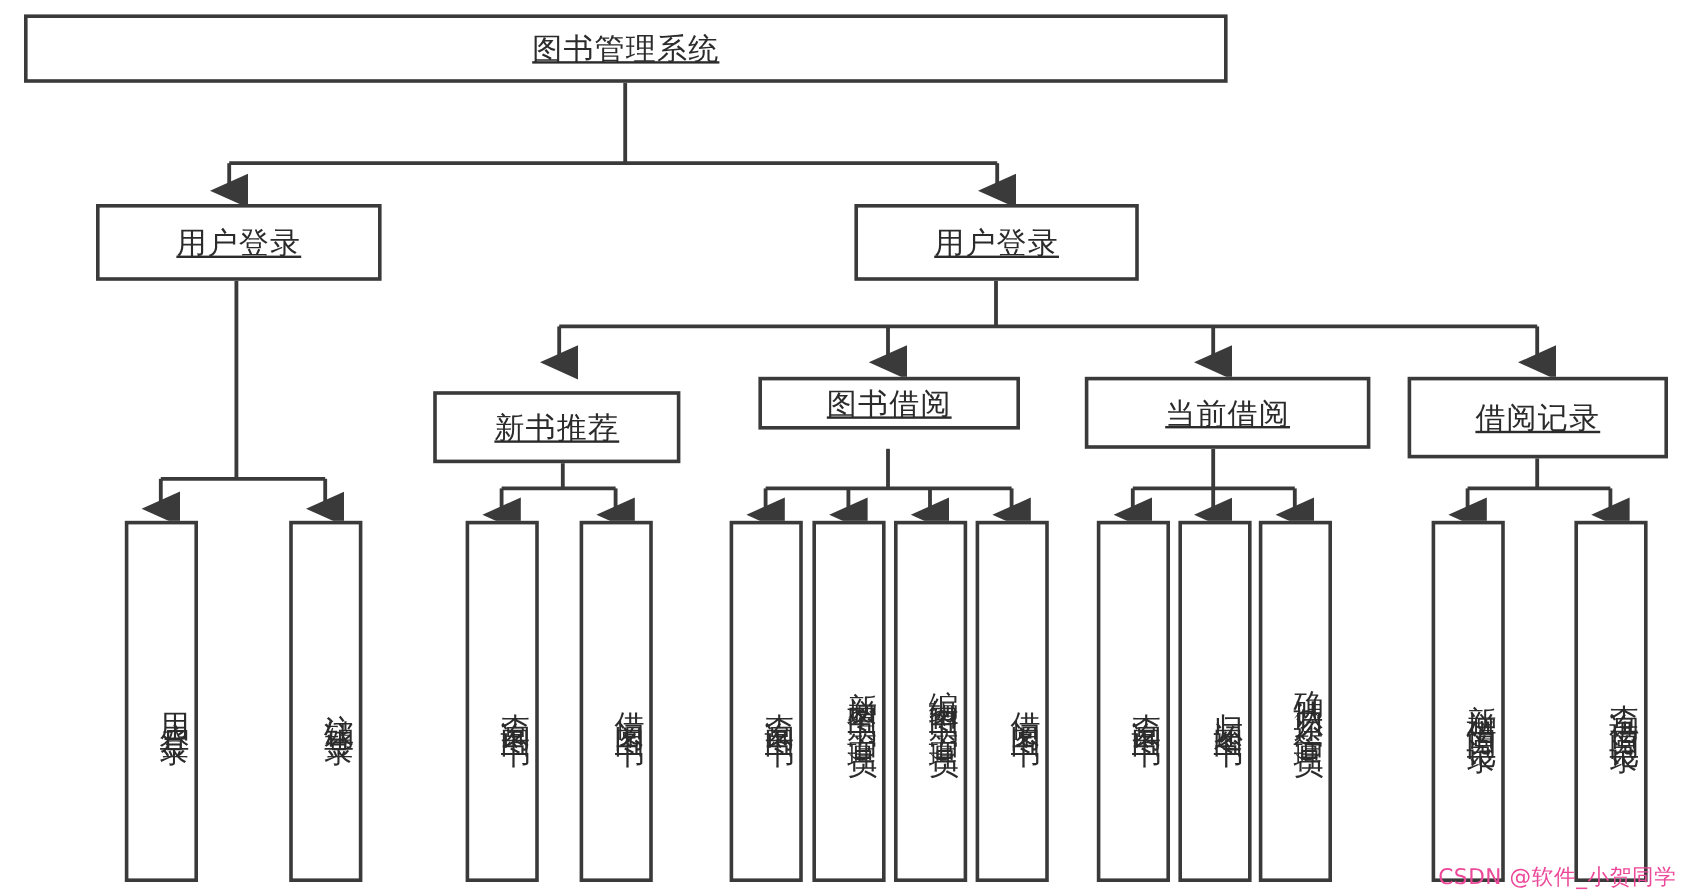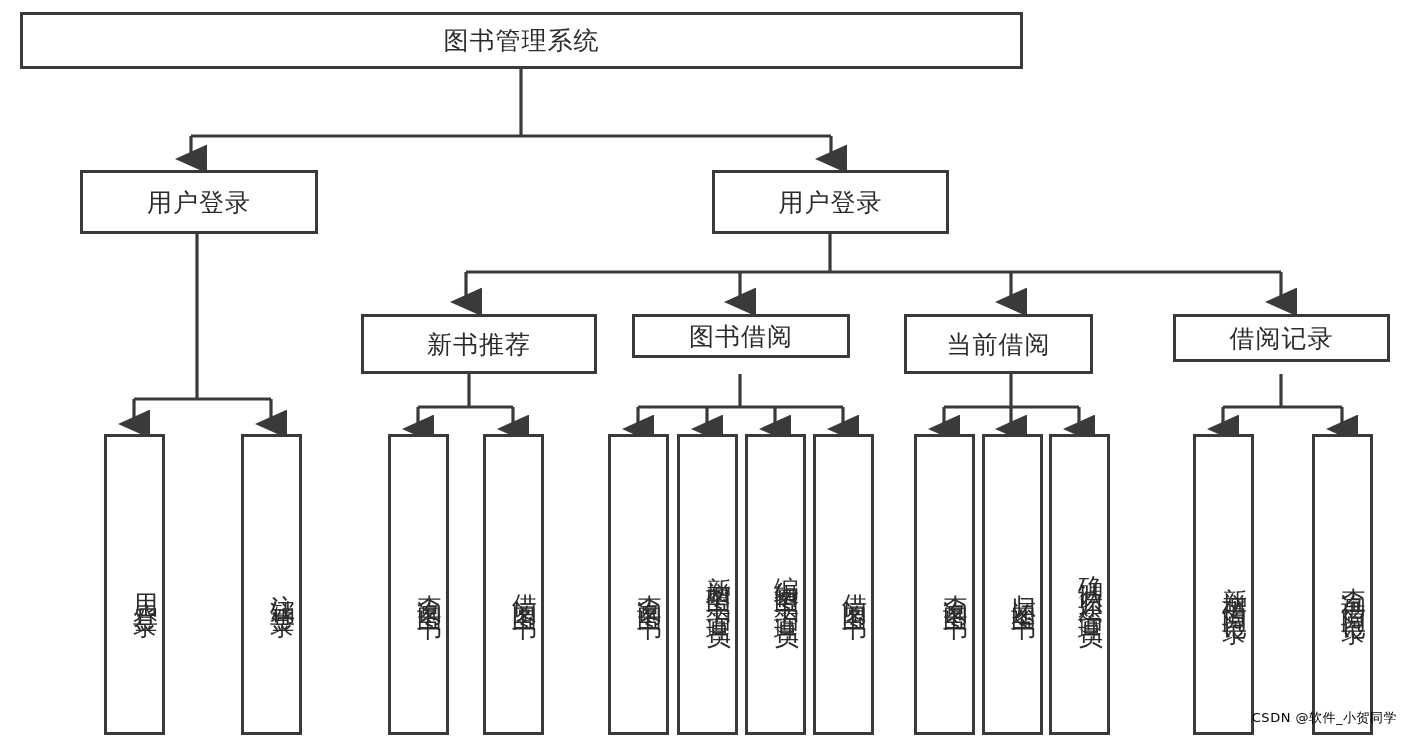--- a/index.html
+++ b/index.html
@@ -1,23 +1,23 @@
 <!DOCTYPE html>
 <html><head>
 <meta charset="utf-8">
 <style>
   html,body{margin:0;padding:0;background:#ffffff;}
   body{width:1405px;height:747px;overflow:hidden;font-family:"DejaVu Sans","Liberation Sans",sans-serif;}
   #stage{position:relative;width:1405px;height:747px;background:#fff;}
   svg.lines{position:absolute;left:0;top:0;width:1405px;height:747px;pointer-events:none;}
   .node{position:absolute;box-sizing:border-box;background:#ffffff;border:3px solid #3a3a3a;display:flex;align-items:center;justify-content:center;color:#2b2b2b;}
-  .node.horiz{font-size:25px;letter-spacing:1px;}
+  .node.horiz{font-size:25px;letter-spacing:1px;text-decoration:underline;}
   .node.vert{writing-mode:vertical-rl;text-orientation:upright;font-size:25px;letter-spacing:7px;padding-top:6px;align-items:flex-start;justify-content:center;}
   .node.vert.topalign{align-items:flex-start;}
-  .watermark{position:absolute;right:8px;bottom:20px;color:#000000;font-size:13px;letter-spacing:.5px;white-space:nowrap;}
+  .watermark{position:absolute;right:8px;bottom:4px;color:#ec4899;font-size:18px;letter-spacing:.5px;white-space:nowrap;}
 </style>
 </head>
 <body>
 
 <div id="stage">
 
   <svg class="lines" viewBox="0 0 1405 747">
     <defs>
       <marker id="arrow" markerWidth="12" markerHeight="12" refX="4.2" refY="5" orient="auto" markerUnits="strokeWidth">
         <path d="M0,0 L9,0 L4.5,10 z" fill="#3a3a3a"></path>
@@ -65,24 +65,24 @@
       <path d="M1223,407 L1223,428" marker-end="url(#arrow)"></path>
       <path d="M1342,407 L1342,428" marker-end="url(#arrow)"></path>
     </g>
   </svg>
 
   <div class="node horiz" style="left:20px;top:12px;width:1003px;height:57px;">图书管理系统</div>
 
   <div class="node horiz" style="left:80px;top:170px;width:238px;height:64px;">用户登录</div>
   <div class="node horiz" style="left:712px;top:170px;width:237px;height:64px;">用户登录</div>
 
-  <div class="node horiz" style="left:361px;top:314px;width:236px;height:60px;">新书推荐</div>
+  <div class="node horiz" style="left:361px;top:326px;width:206px;height:60px;">新书推荐</div>
   <div class="node horiz" style="left:632px;top:314px;width:218px;height:44px;">图书借阅</div>
-  <div class="node horiz" style="left:904px;top:314px;width:189px;height:60px;">当前借阅</div>
-  <div class="node horiz" style="left:1173px;top:314px;width:217px;height:48px;">借阅记录</div>
+  <div class="node horiz" style="left:904px;top:314px;width:238px;height:60px;">当前借阅</div>
+  <div class="node horiz" style="left:1173px;top:314px;width:217px;height:68px;">借阅记录</div>
 
   <div class="node vert" style="left:104px;top:434px;width:61px;height:301px;">用户登录</div>
   <div class="node vert" style="left:241px;top:434px;width:61px;height:301px;">注销登录</div>
 
   <div class="node vert" style="left:388px;top:434px;width:61px;height:301px;">查询图书</div>
   <div class="node vert" style="left:483px;top:434px;width:61px;height:301px;">借阅图书</div>
 
   <div class="node vert" style="left:608px;top:434px;width:61px;height:301px;">查询图书</div>
   <div class="node vert topalign" style="left:677px;top:434px;width:61px;height:301px;">新增图书（管理员）</div>
   <div class="node vert topalign" style="left:745px;top:434px;width:61px;height:301px;">编辑图书（管理员）</div>

